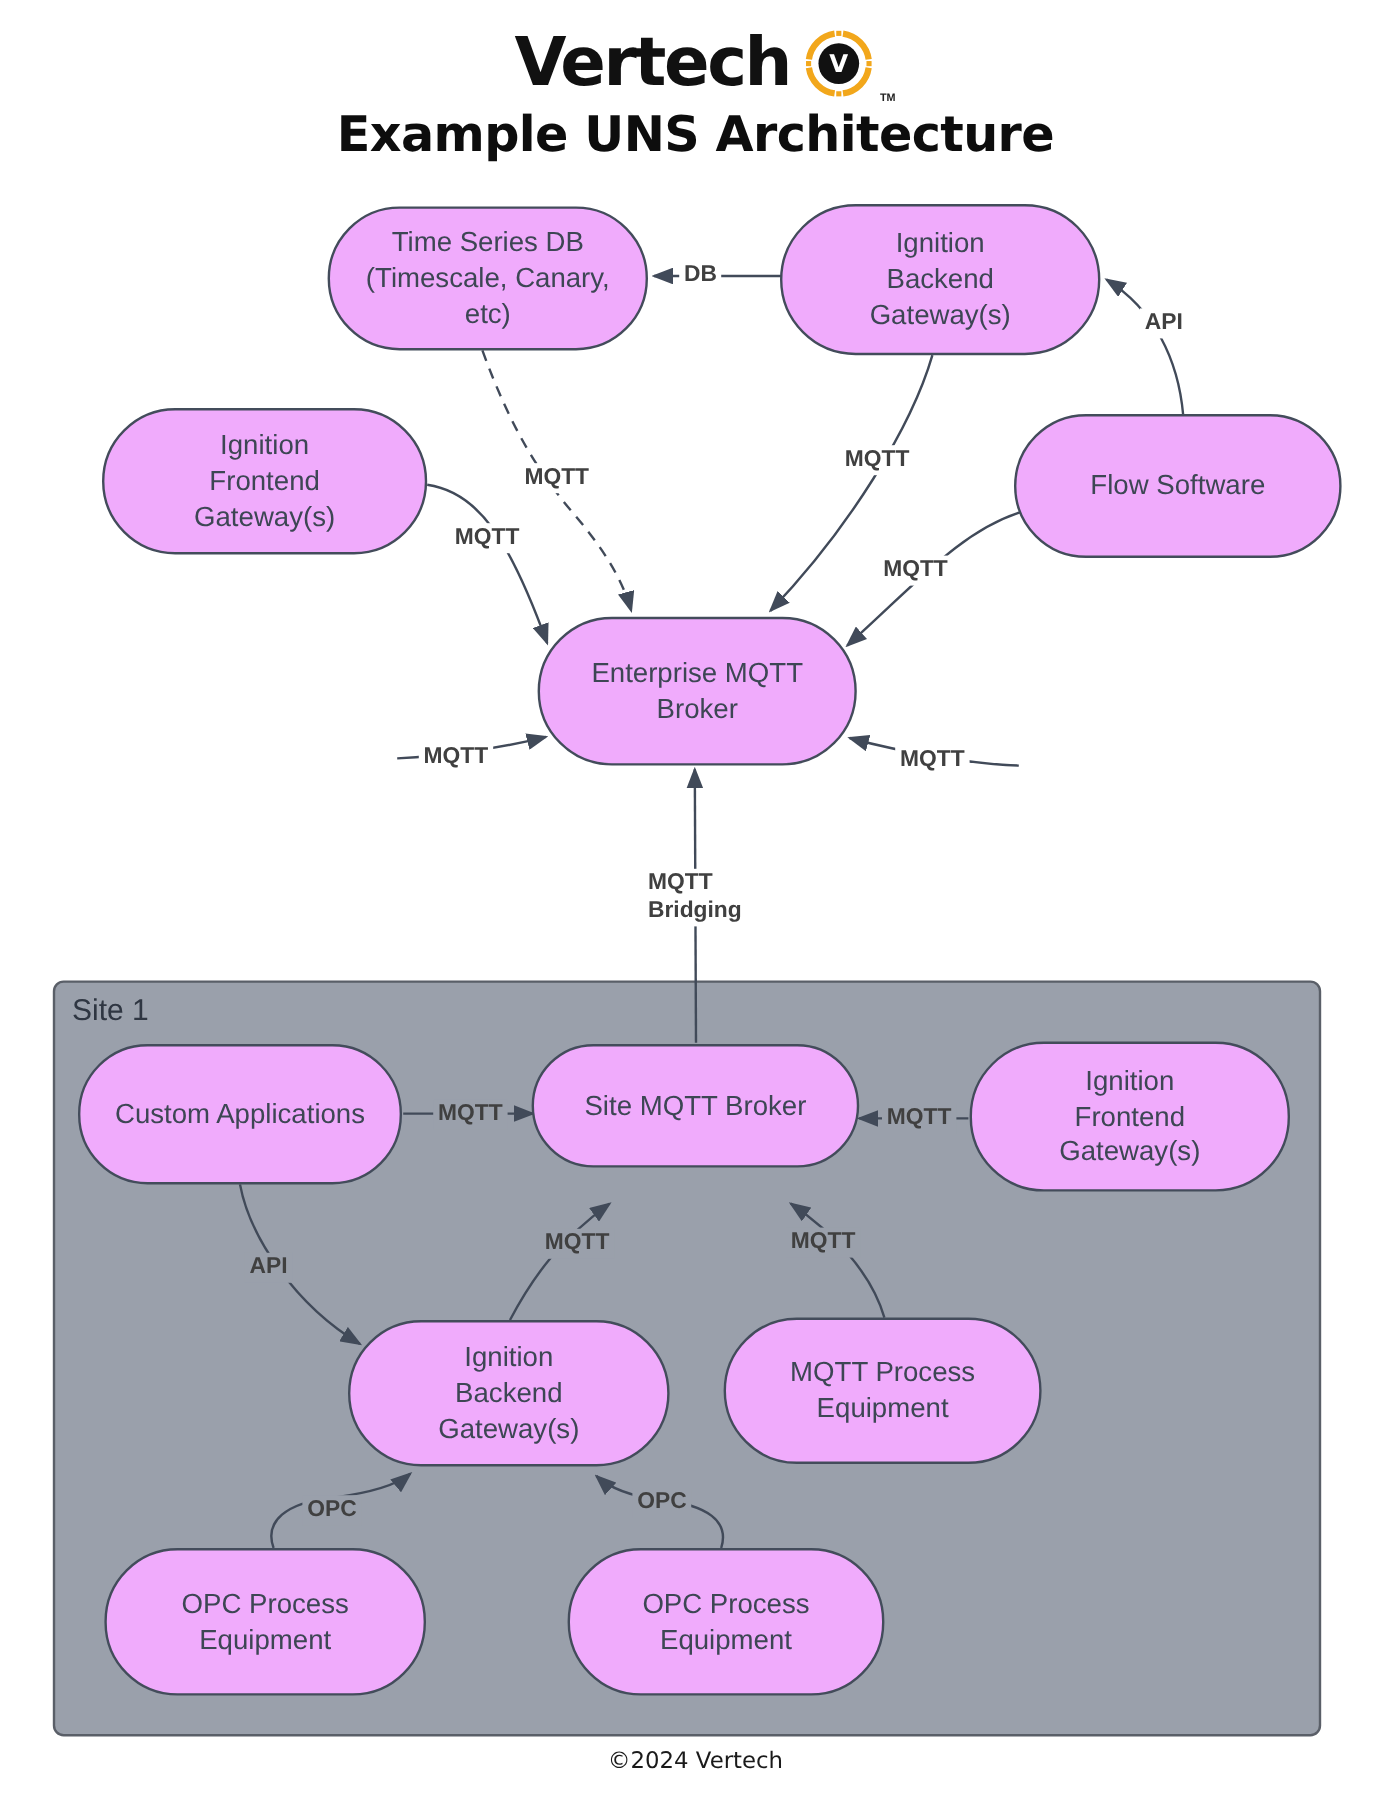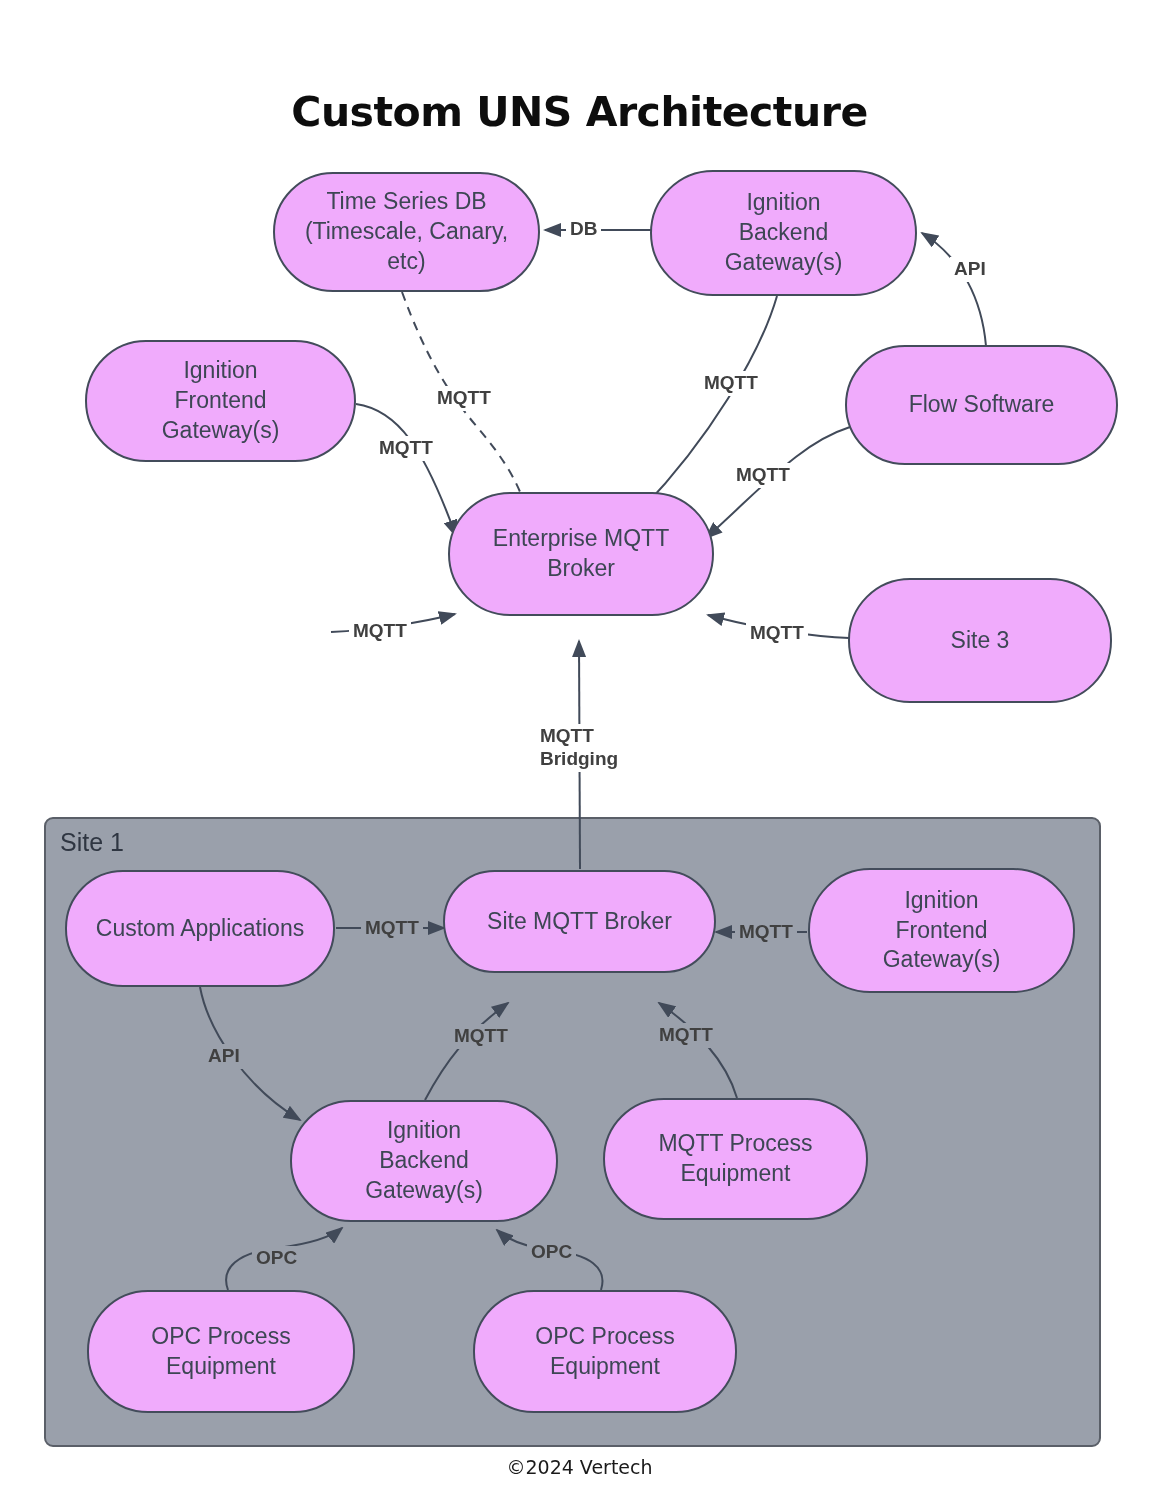--- a/index.html
+++ b/index.html
@@ -33,21 +33,43 @@
   .on-white{background:#ffffff;}
   .on-gray{background:#9aa0ab;}
   .footer{position:absolute;top:1456px;left:0;width:100%;text-align:center;z-index:5;
     font-family:"DejaVu Sans",sans-serif;font-size:19px;color:#1a1a1a;}
 </style>
 </head>
 <body>
 
 <div id="canvas">
 
-  <div class="page-title">Custom UNS Architecture</div>
+  <div class="logo-row">
+    <span class="brand-text">Vertech</span>
+    <span class="logo-badge">
+      <svg width="62" height="62" viewBox="0 0 64 64">
+        <g fill="none" stroke="#f2a71b" stroke-width="5.4">
+          <path d="M 57.7 35.6 A 26 26 0 0 1 35.6 57.7"></path>
+          <path d="M 28.4 57.7 A 26 26 0 0 1 6.3 35.6"></path>
+          <path d="M 6.3 28.4 A 26 26 0 0 1 28.4 6.3"></path>
+          <path d="M 35.6 6.3 A 26 26 0 0 1 57.7 28.4"></path>
+        </g>
+        <g fill="#f2a71b">
+          <rect x="29.8" y="3.8" width="4.4" height="4.4"></rect>
+          <rect x="29.8" y="55.8" width="4.4" height="4.4"></rect>
+          <rect x="3.8" y="29.8" width="4.4" height="4.4"></rect>
+          <rect x="55.8" y="29.8" width="4.4" height="4.4"></rect>
+        </g>
+        <circle cx="32" cy="32" r="17.5" fill="#111111"></circle>
+        <text x="32" y="39.5" text-anchor="middle" font-family="DejaVu Sans, sans-serif" font-weight="bold" font-size="21" fill="#ffffff">V</text>
+      </svg>
+      <span class="tm">TM</span>
+    </span>
+  </div>
+  <div class="page-title">Example UNS Architecture</div>
 
   <div class="site-box"></div>
   <div class="site-box-label">Site 1</div>
 
   <svg id="edges" width="1159" height="1500" viewBox="0 0 1159 1500">
     <defs>
       <marker id="arrow" markerUnits="userSpaceOnUse" markerWidth="18" markerHeight="14" refX="16" refY="7" orient="auto">
         <path d="M0,0 L18,7 L0,14 Z" fill="#414a59"></path>
       </marker>
     </defs>
@@ -72,23 +94,22 @@
   <div class="node" style="left:273px;top:172px;width:267px;height:120px;border-radius:60px;"><span>Time Series DB
 (Timescale, Canary,
 etc)</span></div>
   <div class="node" style="left:650px;top:170px;width:267px;height:126px;border-radius:63px;"><span>Ignition
 Backend
 Gateway(s)</span></div>
   <div class="node" style="left:85px;top:340px;width:271px;height:122px;border-radius:61px;"><span>Ignition
 Frontend
 Gateway(s)</span></div>
   <div class="node" style="left:845px;top:345px;width:273px;height:120px;border-radius:60px;"><span>Flow Software</span></div>
-  <div class="node" style="left:448px;top:492px;width:266px;height:124px;border-radius:62px;"><span>Enterprise MQTT
+  <div class="node" style="left:448px;top:514px;width:266px;height:124px;border-radius:62px;"><span>Enterprise MQTT
 Broker</span></div>
-  <div class="node" style="left:848px;top:578px;width:264px;height:125px;border-radius:62px;"><span>Site 3</span></div>
   <div class="node" style="left:65px;top:870px;width:270px;height:117px;border-radius:58px;"><span>Custom Applications</span></div>
   <div class="node" style="left:443px;top:870px;width:273px;height:103px;border-radius:62px;"><span>Site MQTT Broker</span></div>
   <div class="node" style="left:808px;top:868px;width:267px;height:125px;border-radius:62px;"><span>Ignition
 Frontend
 Gateway(s)</span></div>
   <div class="node" style="left:290px;top:1100px;width:268px;height:122px;border-radius:61px;"><span>Ignition
 Backend
 Gateway(s)</span></div>
   <div class="node" style="left:603px;top:1098px;width:265px;height:122px;border-radius:61px;"><span>MQTT Process
 Equipment</span></div>

